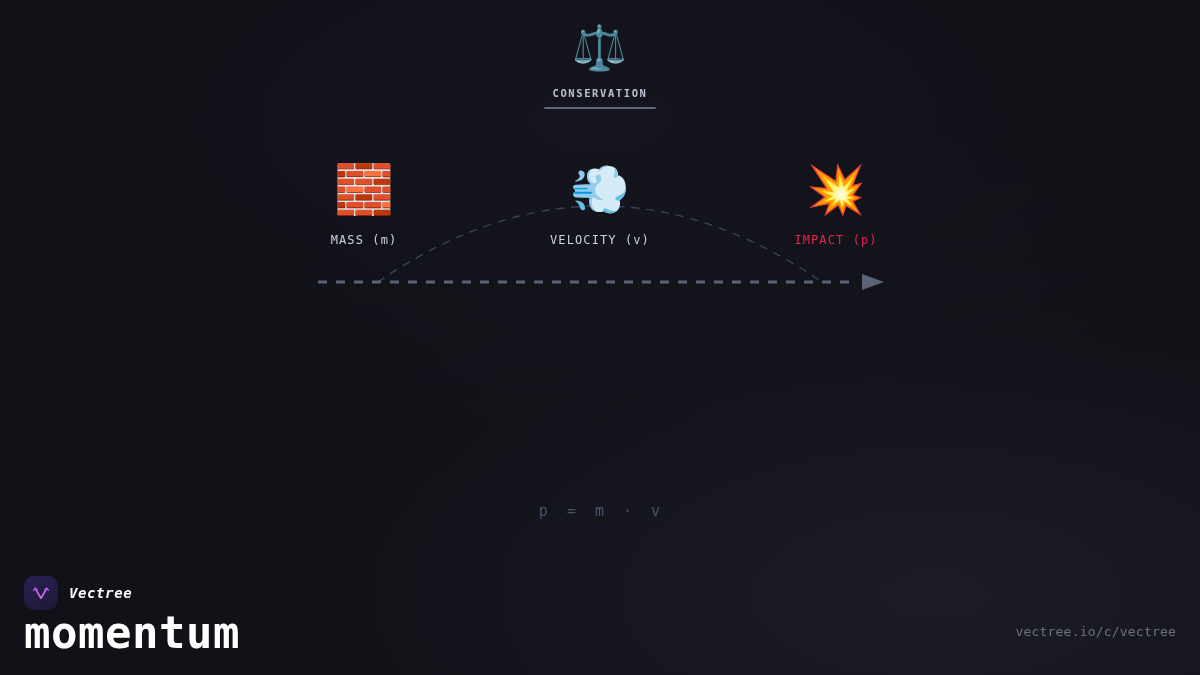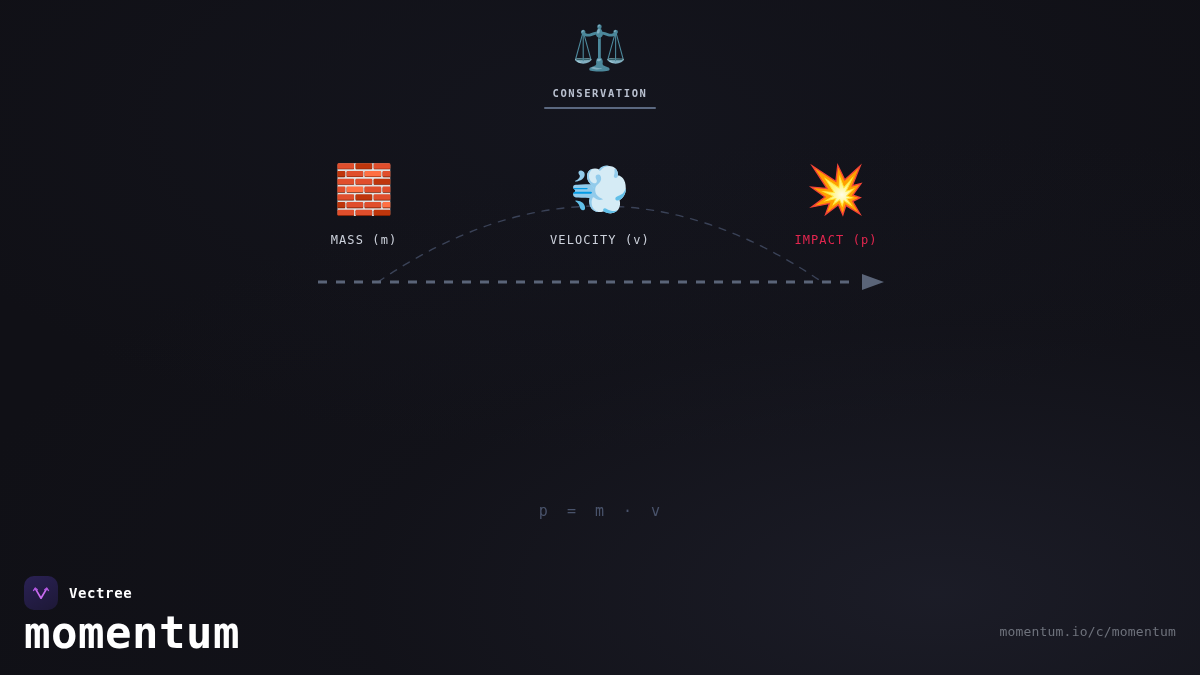--- a/index.html
+++ b/index.html
@@ -132,20 +132,21 @@
     background: linear-gradient(150deg, #2a2154 0%, #1d1836 100%);
     display: flex;
     align-items: center;
     justify-content: center;
   }
   #brand-name {
     font-size: 14px;
     font-weight: bold;
     color: #ffffff;
     letter-spacing: 0.6px;
+    font-style: italic;
   }
   #footer-title {
     position: absolute;
     left: 24px;
     top: 612px;
     font-size: 44px;
     font-weight: bold;
     color: #ffffff;
     letter-spacing: 0.5px;
     line-height: 42px;
@@ -200,15 +201,15 @@
       <svg width="20" height="20" viewBox="0 0 20 20">
         <path d="M4.2 5.4 L10 15.2 L15.8 5.4" fill="none" stroke="#c96cf0" stroke-width="1.7" stroke-linecap="round" stroke-linejoin="round"></path>
         <path d="M4.2 5.4 L2.6 7.4 M4.2 5.4 L6.2 6.6" fill="none" stroke="#b155e0" stroke-width="1.5" stroke-linecap="round"></path>
         <path d="M15.8 5.4 L17.4 7.4 M15.8 5.4 L13.8 6.6" fill="none" stroke="#b155e0" stroke-width="1.5" stroke-linecap="round"></path>
       </svg>
     </div>
     <div id="brand-name">Vectree</div>
   </div>
 
   <div id="footer-title">momentum</div>
-  <div id="footer-url">momentum.io/c/momentum</div>
+  <div id="footer-url">vectree.io/c/vectree</div>
 
 </div>
 
 </body></html>

